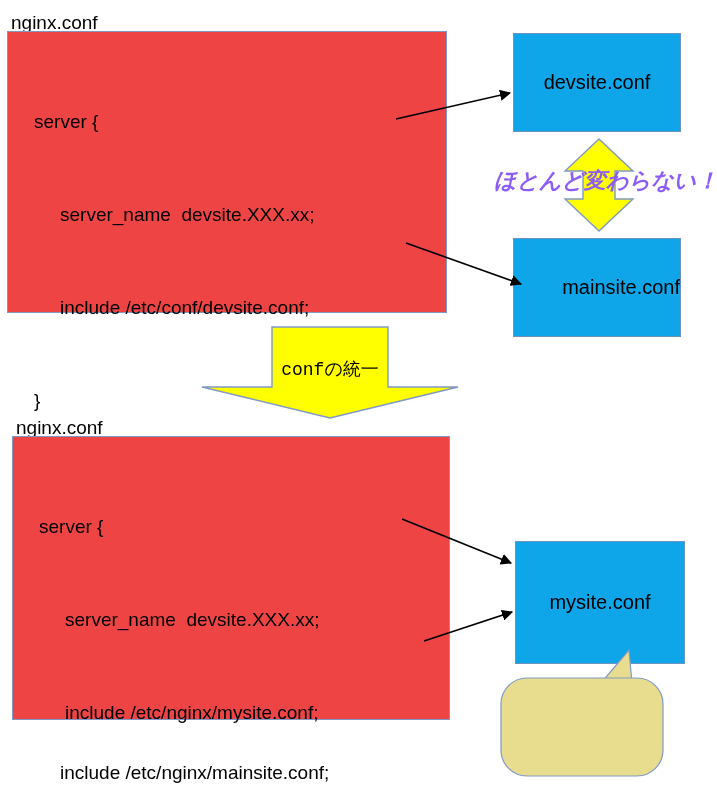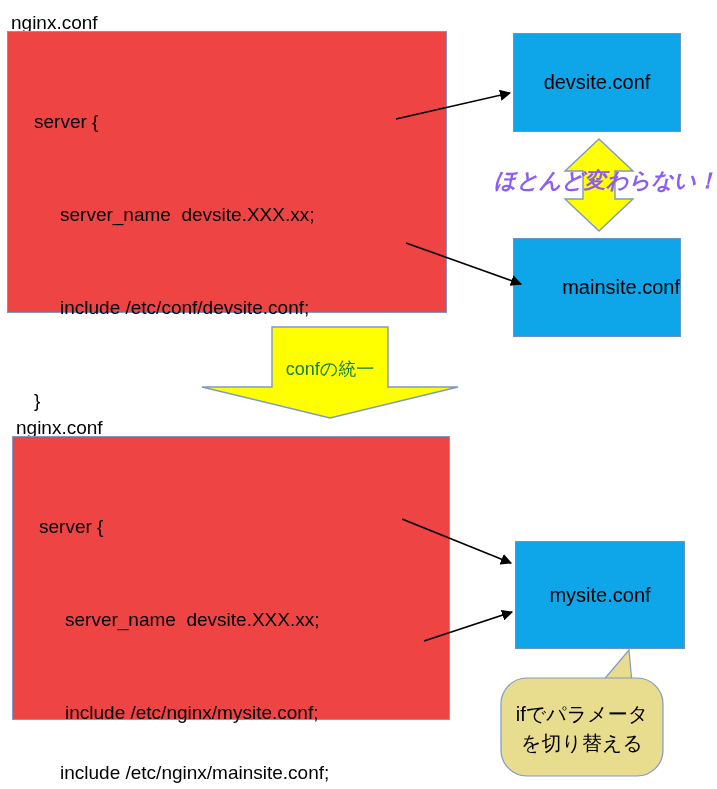--- a/index.html
+++ b/index.html
@@ -80,22 +80,23 @@
     line-height: 26px;
   }
 
   
   .big-arrow { width: 260px; height: 95px; }
   .big-arrow-label {
     position: absolute;
     width: 260px;
     text-align: center;
     font-size: 18px;
-    color: #15803d;
-    white-space: nowrap;
+    color: #000000;
+    white-space: nowrap;
+    font-family: Liberation Mono, monospace;
   }
 
   
   .balloon { width: 166px; height: 130px; }
   .balloon-text {
     position: absolute;
     width: 166px;
     text-align: center;
     font-size: 20px;
     line-height: 29px;
@@ -163,34 +164,30 @@
       <span class="indent">include /etc/nginx/mysite.conf;</span>
       
       
       
       
       
       
     </div>
   </div>
 
-  <div class="abs file-box" style="left:515px; top:541px; width:170px; height:108px;">
+  <div class="abs file-box" style="left:515px; top:541px; width:170px; height:123px;">
     <span>mysite.conf</span>
   </div>
 
   <div class="abs" style="left:499px; top:648px;">
     <svg class="balloon" viewBox="0 0 166 130" xmlns="http://www.w3.org/2000/svg">
       <path d="M 130 2 L 134 46 L 96 42 Z" fill="#e8dd8f" stroke="#8099c4" stroke-width="1.2"></path>
       <rect x="2" y="30" width="162" height="98" rx="26" ry="26" fill="#e8dd8f" stroke="#8099c4" stroke-width="1.2"></rect>
       <path d="M 100 41 L 132 45 L 129 31 Z" fill="#e8dd8f" stroke="none"></path>
     </svg>
-  </div>
-  <div class="abs balloon-text" style="left:499px; top:700px;">
-    <div>ifでパラメータ</div>
-    <div>を切り替える</div>
   </div>
 
   <svg class="arrowlayer" viewBox="0 0 717 789" xmlns="http://www.w3.org/2000/svg">
     <defs>
       <marker id="head" viewBox="0 0 10 10" refX="9" refY="5" markerWidth="7" markerHeight="7" orient="auto-start-reverse">
         <path d="M 0 0 L 10 5 L 0 10 z" fill="#000000"></path>
       </marker>
     </defs>
     <line x1="396" y1="119" x2="510" y2="93" stroke="#000" stroke-width="1.6" marker-end="url(#head)"></line>
     <line x1="406" y1="243" x2="521" y2="284" stroke="#000" stroke-width="1.6" marker-end="url(#head)"></line>

